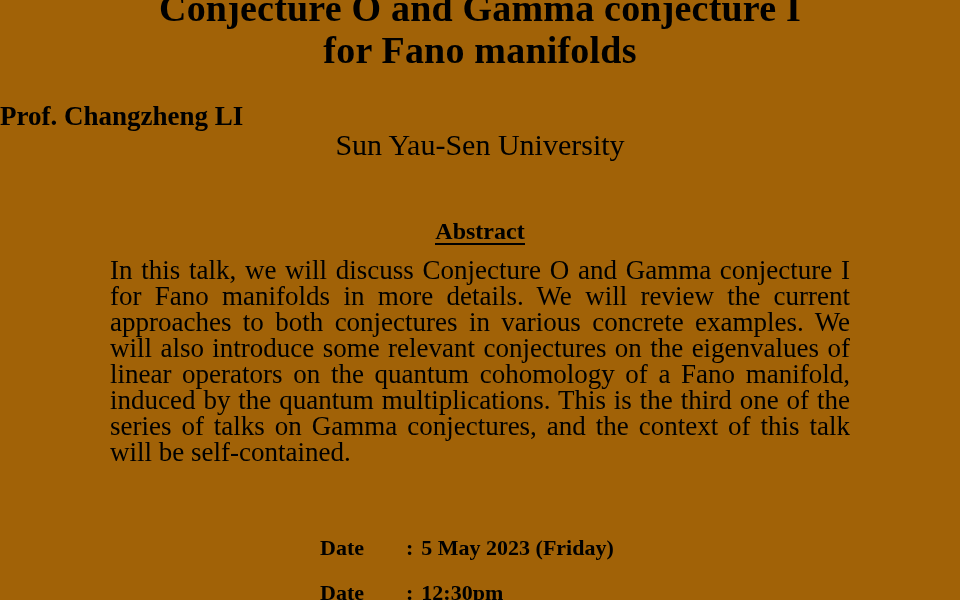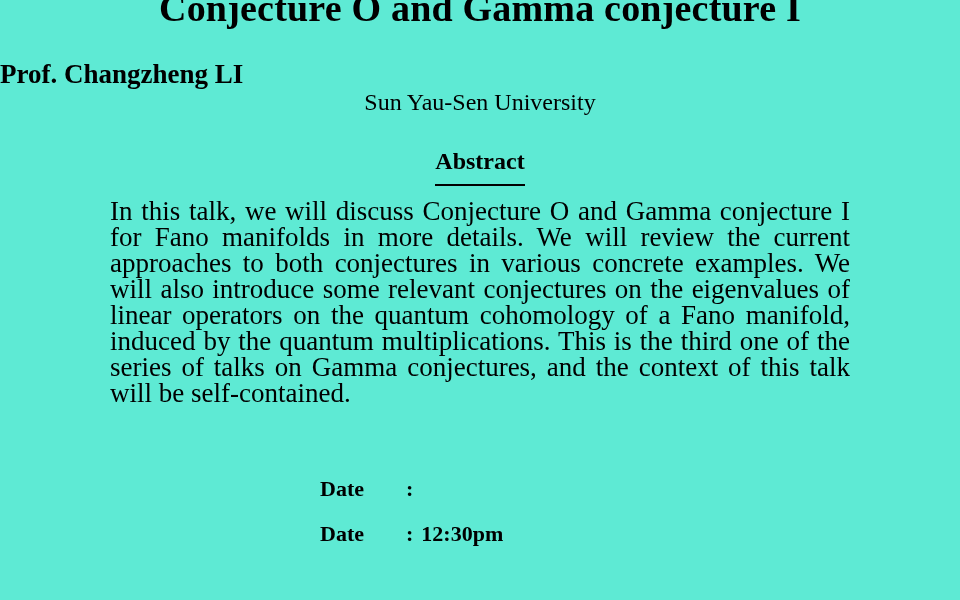--- a/index.html
+++ b/index.html
@@ -2,21 +2,21 @@
 <html><head>
 <meta charset="utf-8">
 <style>
   * { margin: 0; padding: 0; box-sizing: border-box; }
   html, body { background: #ffffff; }
   .page {
     position: relative;
     width: 960px;
     height: 600px;
     overflow: hidden;
-    background: #5eead4;
+    background: #a16207;
     color: #000000;
     font-family: "Liberation Serif", "DejaVu Serif", serif;
   }
   .title {
     margin-top: -13px;
     font-size: 38px;
     line-height: 42px;
     font-weight: bold;
     text-align: center;
     letter-spacing: 0.2px;
@@ -30,35 +30,36 @@
     text-align: center;
   }
   .speaker {
     margin-top: 30px;
     font-size: 27px;
     line-height: 30px;
     font-weight: bold;
     text-align: left;
   }
   .affiliation {
-    font-size: 24px;
+    font-size: 30px;
     line-height: 27px;
     text-align: center;
   }
   .abstract-heading {
     margin-top: 33px;
     font-size: 24px;
     line-height: 24px;
     font-weight: bold;
     text-align: center;
   }
   .abstract-heading .underlined {
     display: inline-block;
     border-bottom: 2.5px solid #000;
-    padding-bottom: 11px;
+    padding-bottom: 0;
+    margin-top: 28px;
   }
   .abstract-text {
     margin: 12px 0 0 110px;
     width: 740px;
     font-size: 27px;
     line-height: 26px;
     text-align: justify;
   }
   .details { margin-top: 70px; }
   .detail-row {
@@ -72,37 +73,39 @@
   .detail-label { width: 86px; }
   .detail-sep { margin-right: 8px; }
 </style>
 </head>
 <body>
 
 <div class="page">
 
   <h1 class="title">
     <span class="title-line">Conjecture O and Gamma conjecture I</span>
+    <span class="title-line">for Fano manifolds</span>
   </h1>
 
 
   <div class="speaker">Prof. Changzheng LI</div>
 
   <div class="affiliation">Sun Yau-Sen University</div>
 
   <div class="abstract-heading">
     <span class="underlined">Abstract</span>
   </div>
 
   <p class="abstract-text">In this talk, we will discuss Conjecture O and Gamma conjecture I for Fano manifolds in more details. We will review the current approaches to both conjectures in various concrete examples. We will also introduce some relevant conjectures on the eigenvalues of linear operators on the quantum cohomology of a Fano manifold, induced by the quantum multiplications. This is the third one of the series of talks on Gamma conjectures, and the context of this talk will be self-contained.</p>
 
   <div class="details">
     <div class="detail-row">
       <span class="detail-label">Date</span>
       <span class="detail-sep">:</span>
+      <span class="detail-value">5 May 2023 (Friday)</span>
     </div>
     <div class="detail-row">
       <span class="detail-label">Date</span>
       <span class="detail-sep">:</span>
       <span class="detail-value">12:30pm</span>
     </div>
   </div>
 
 </div>
 

